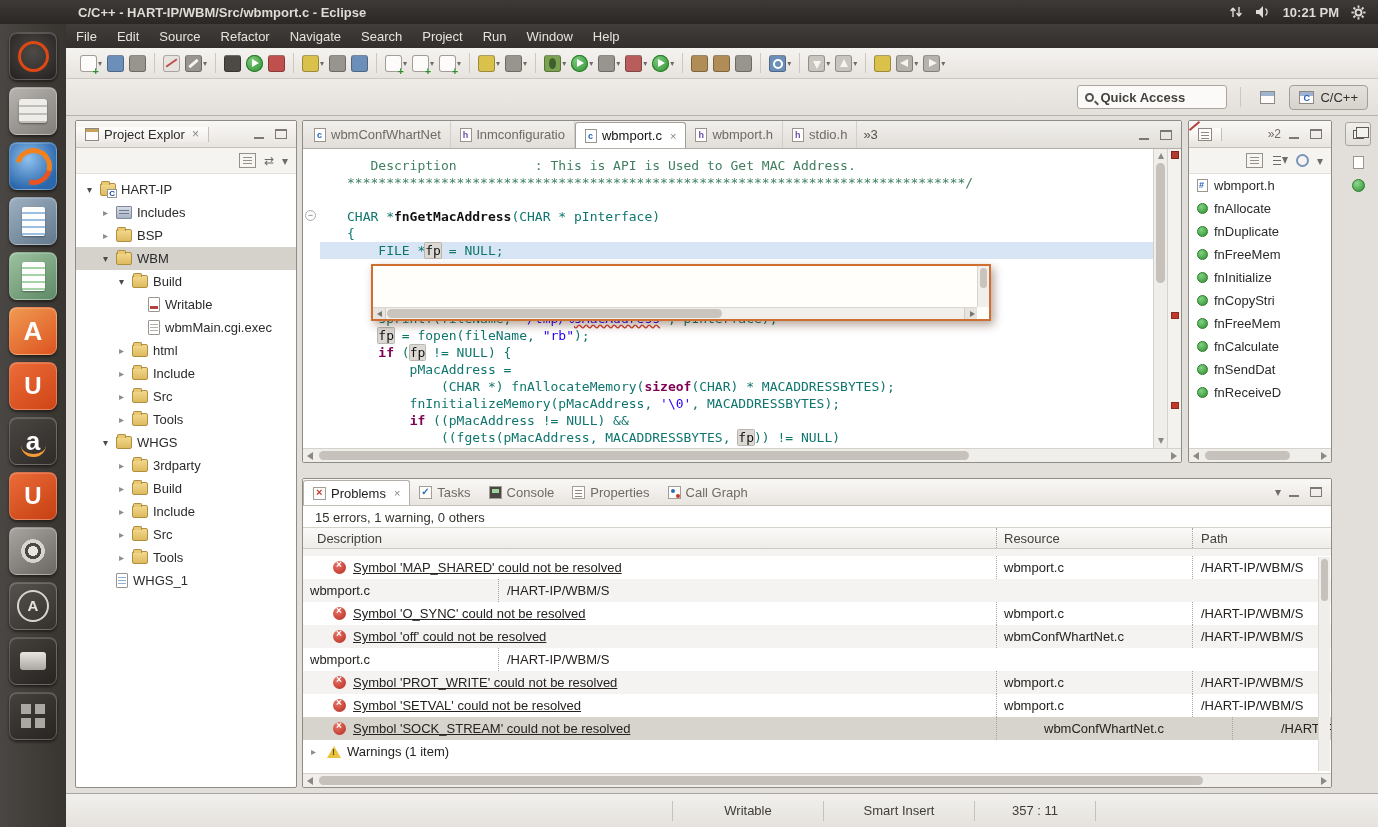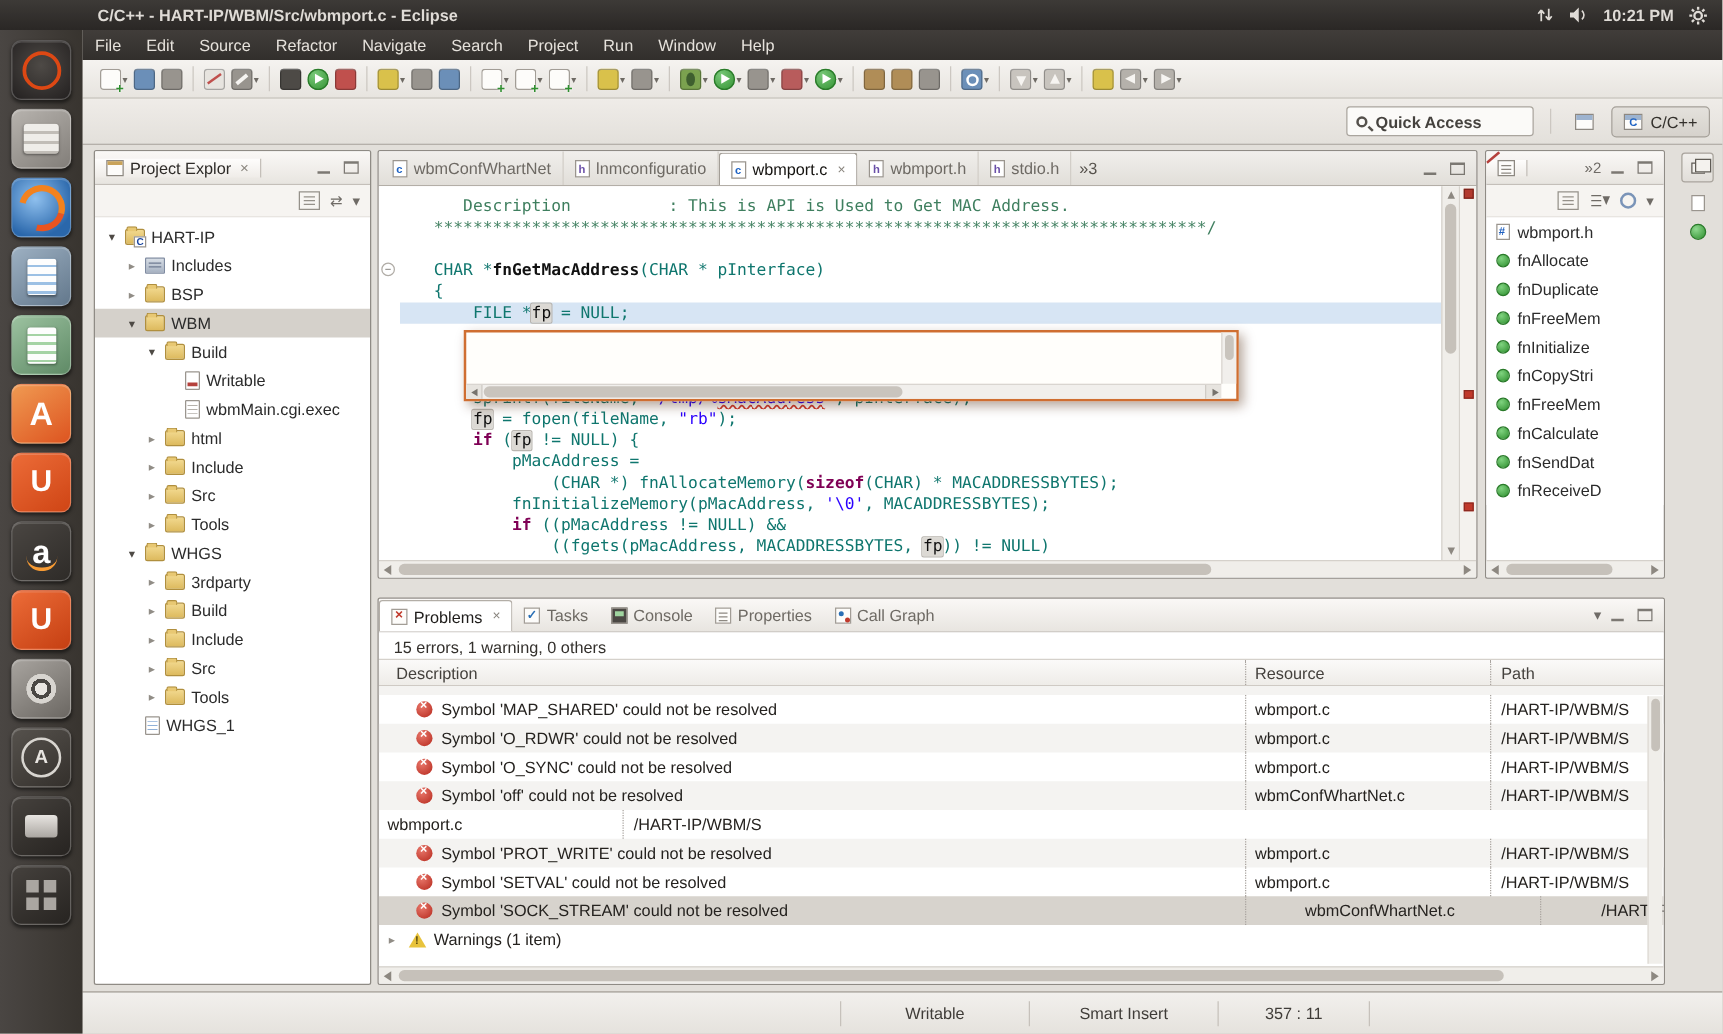--- a/index.html
+++ b/index.html
@@ -201,21 +201,21 @@
   .psummary{height:21px;padding:4px 0 0 12px;color:#33302c;background:#fff;}
   .ph{height:22px;display:flex;background:linear-gradient(#fbfaf9,#eeece8);border-top:1px solid #d5d1cb;border-bottom:1px solid #cfcac4;color:#44413d;align-items:center;}
   .ph .c1{padding-left:14px;}
   .c1{width:694px;flex:none;display:flex;align-items:center;gap:7px;overflow:hidden;white-space:nowrap;border-right:1px dotted #a9a49f;height:100%;}
   .c2{width:196px;flex:none;padding-left:7px;overflow:hidden;white-space:nowrap;border-right:1px dotted #a9a49f;height:100%;display:flex;align-items:center;}
   .c3{flex:1;padding-left:8px;overflow:hidden;white-space:nowrap;height:100%;display:flex;align-items:center;}
   .sliver{height:7px;background:#f4f3f1;}
   .prow{height:23px;display:flex;align-items:center;color:#25221f;}
   .prow.alt{background:#f4f3f1;}
   .prow.sel{background:#d7d3cd;gap:40px;}
-  .prow .c1{padding-left:30px;}
+  .prow .c1{padding-left:30px;text-decoration:underline;}
   .errico{width:13px;height:13px;border-radius:50%;background:radial-gradient(circle at 35% 30%,#e8766a,#b5281c);position:relative;flex:none;}
   .errico::after{content:"×";position:absolute;left:3px;top:-2.5px;color:#fff;font-weight:bold;font-size:10px;}
   .wrow{height:23px;display:flex;align-items:center;gap:6px;padding-left:8px;color:#25221f;}
   .warr{font-size:10px;color:#918d86;width:10px;}
   .wtri{width:0;height:0;border-left:7px solid transparent;border-right:7px solid transparent;border-bottom:12px solid #e8c33c;position:relative;}
   .wtri::after{content:"!";position:absolute;left:-2px;top:1px;font:bold 9px "Liberation Sans";color:#5a4a10;}
   .pbsb{height:14px;}
   .vsb2{position:absolute;right:1px;top:78px;bottom:16px;width:12px;background:#f0eeea;border-left:1px solid #ddd9d3;}
   .vsb2 span{position:absolute;left:2px;right:2px;top:2px;height:42px;background:#c6c1ba;border-radius:5px;}
 
@@ -710,24 +710,20 @@
       <div class="sliver"></div>
       <div class="prow">
         <div class="c1">
           <span class="errico"></span>
           <span>Symbol 'MAP_SHARED' could not be resolved</span>
         </div>
         <div class="c2">wbmport.c</div>
         <div class="c3">/HART-IP/WBM/S</div>
       </div>
       <div class="prow alt">
-        <div class="c1">
-          <span class="errico"></span>
-          <span>Symbol 'O_RDWR' could not be resolved</span>
-        </div>
         <div class="c2">wbmport.c</div>
         <div class="c3">/HART-IP/WBM/S</div>
       </div>
       <div class="prow">
         <div class="c1">
           <span class="errico"></span>
           <span>Symbol 'O_SYNC' could not be resolved</span>
         </div>
         <div class="c2">wbmport.c</div>
         <div class="c3">/HART-IP/WBM/S</div>

